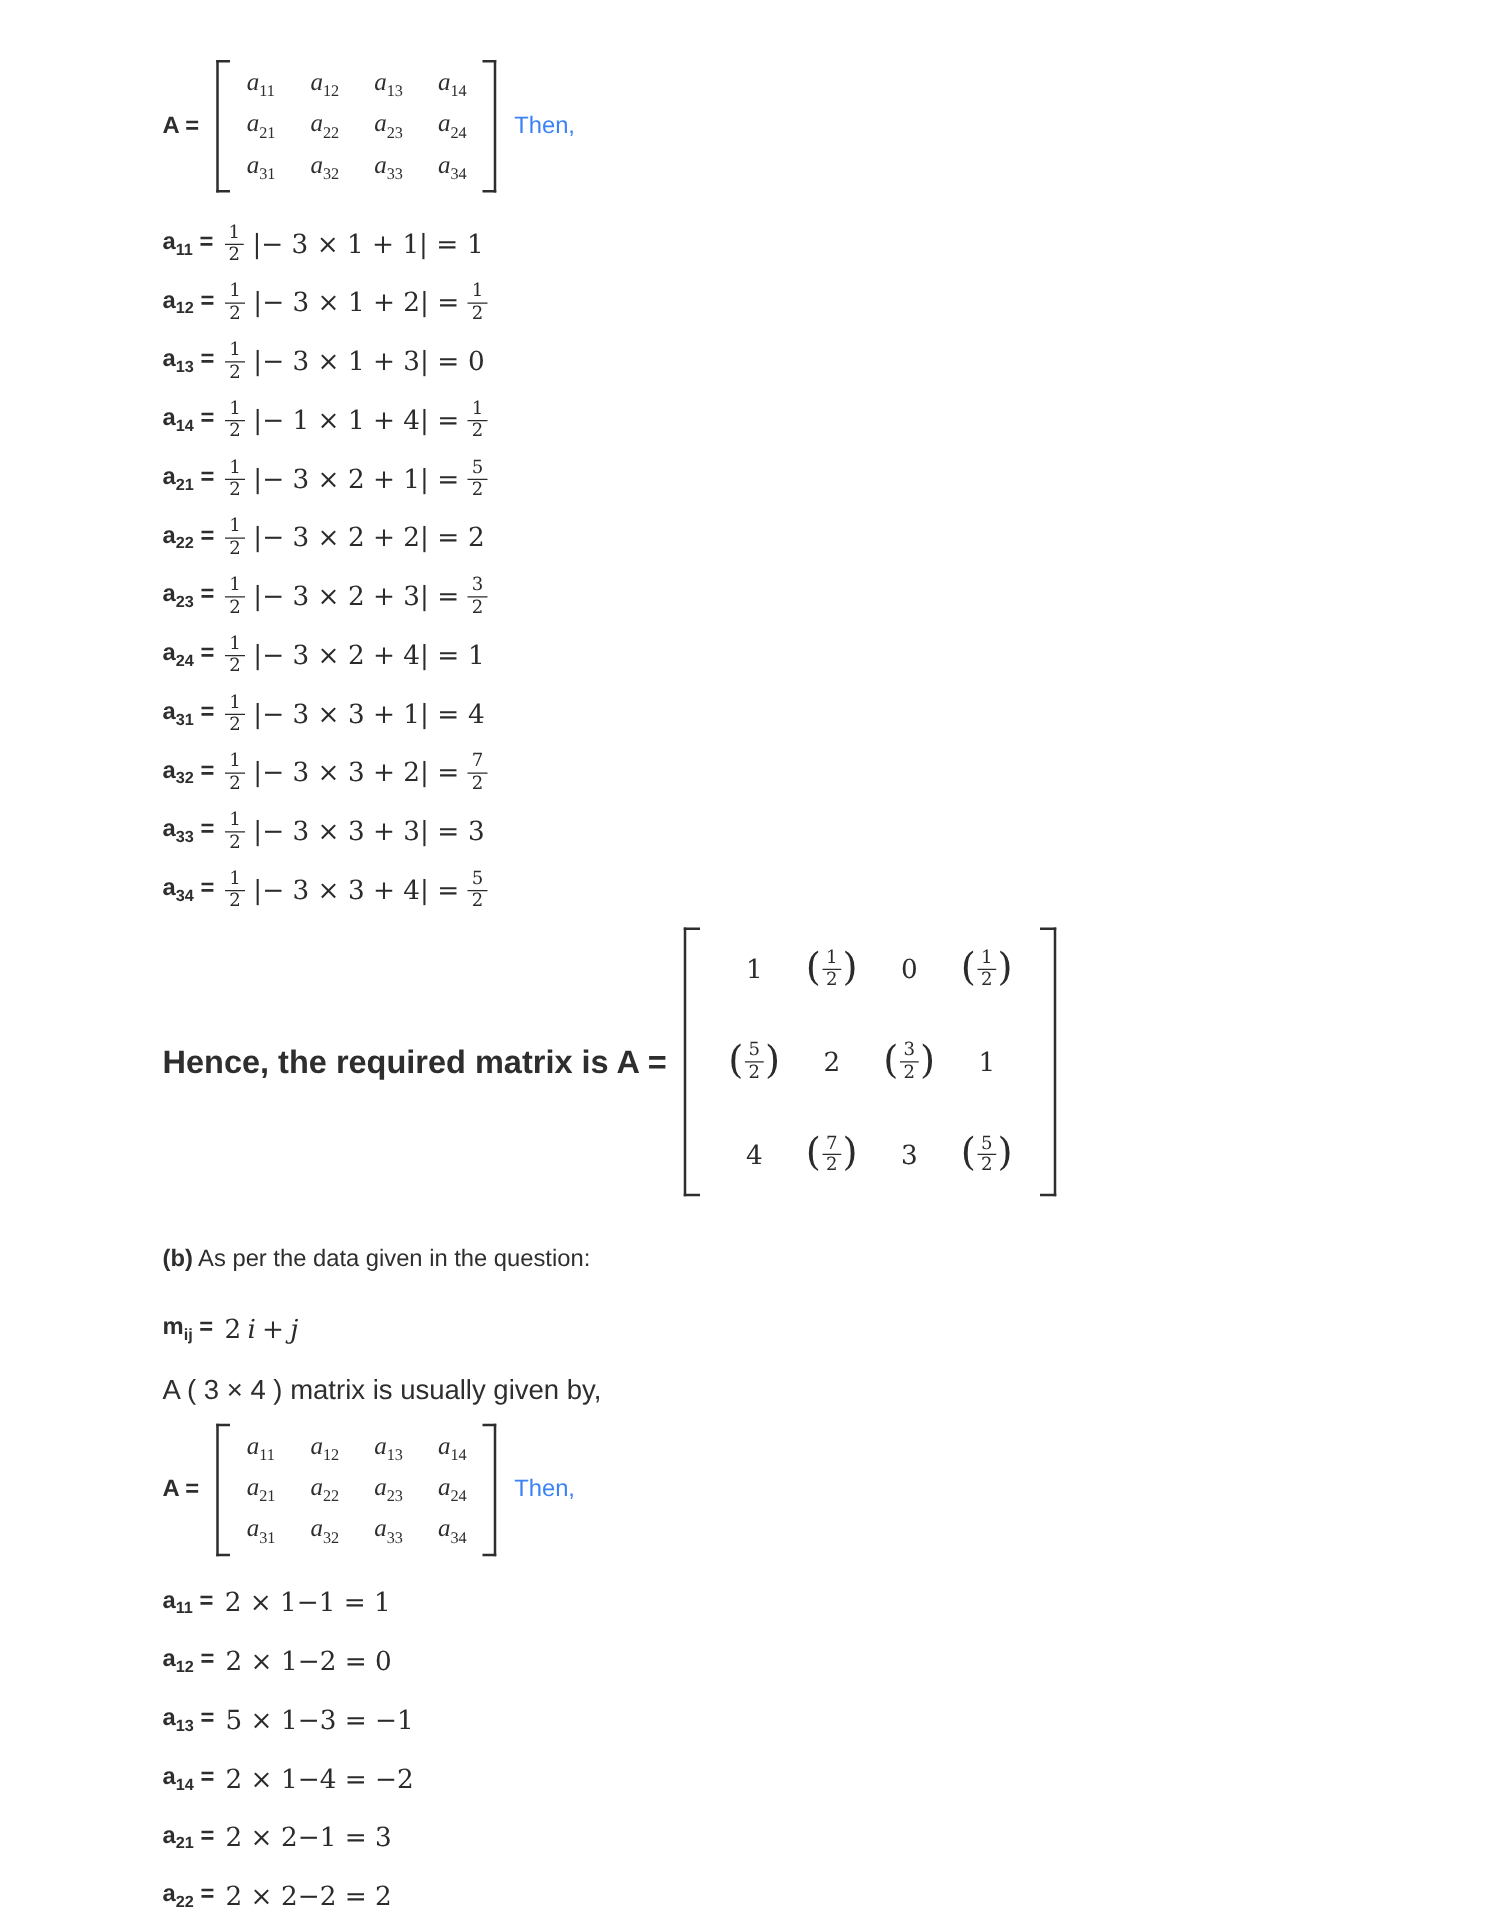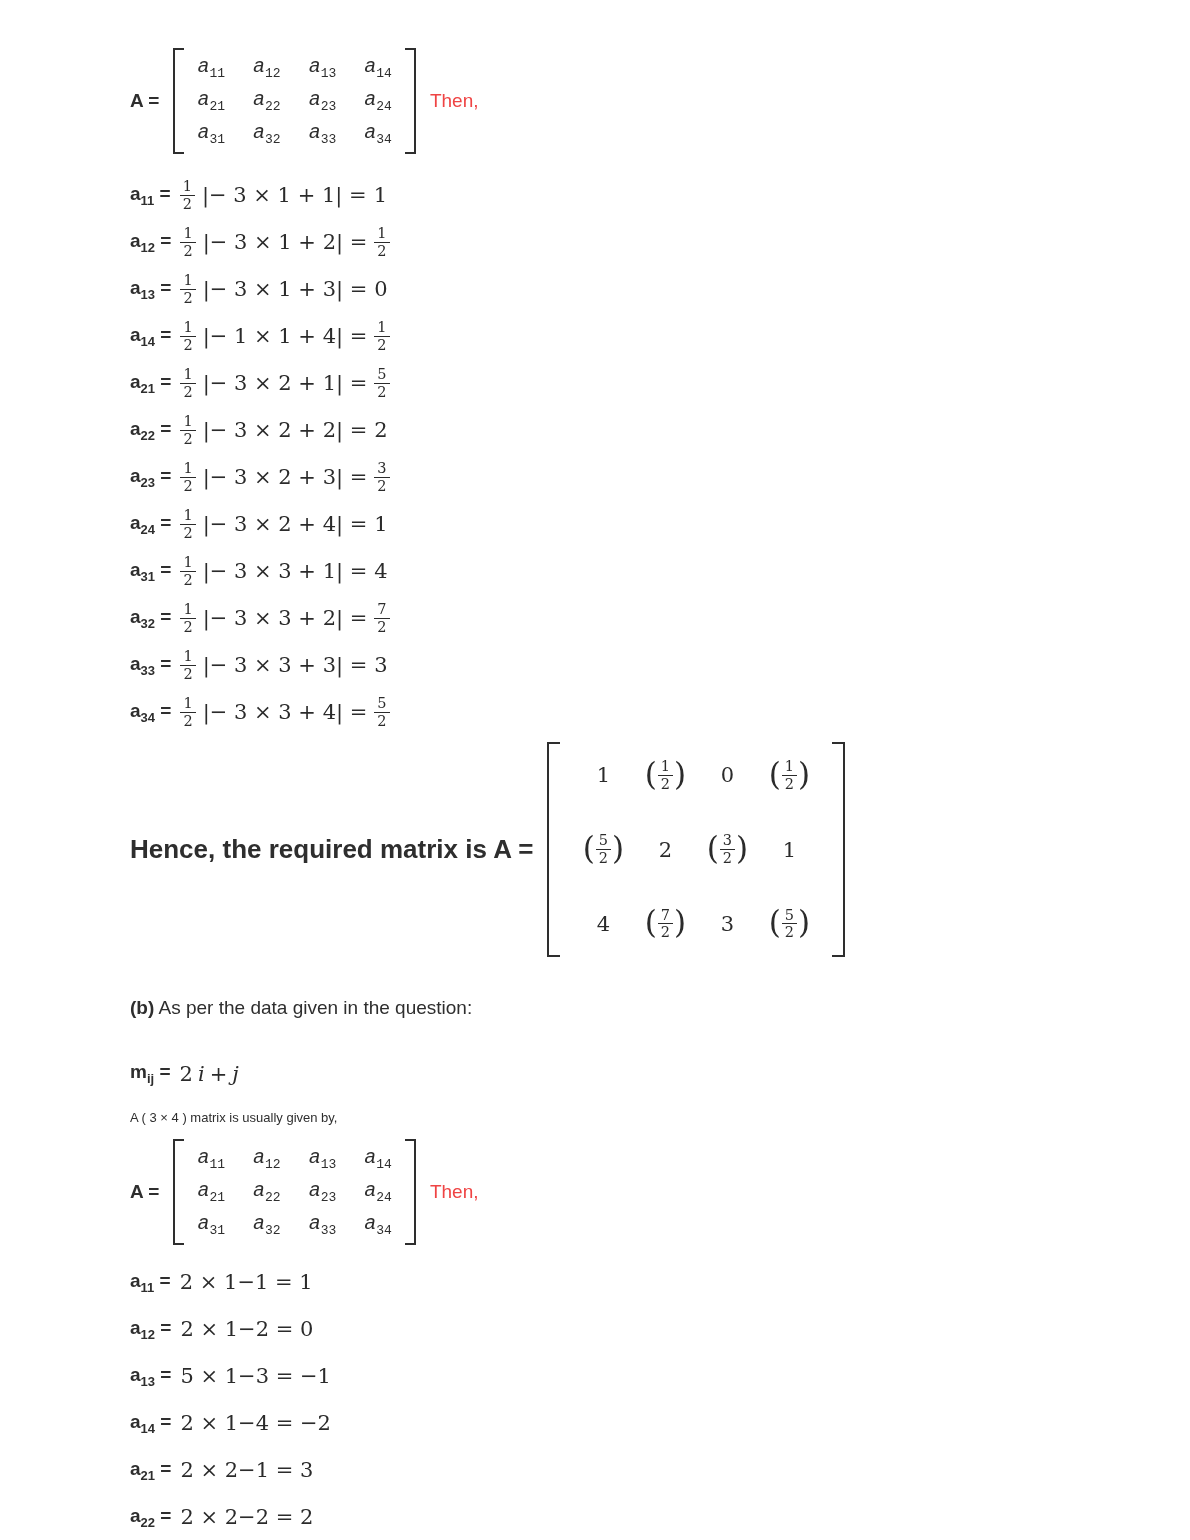--- a/index.html
+++ b/index.html
@@ -11,24 +11,24 @@
 
   
   .matrix-def{display:flex;align-items:center;gap:14px;margin-bottom:26px;height:102px;}
   .mlbl{font-weight:bold;font-size:19px;white-space:nowrap;}
   .matrix{display:flex;align-items:stretch;}
   .br-l{width:9px;border:2px solid #2e2e2e;border-right:none;}
   .br-r{width:9px;border:2px solid #2e2e2e;border-left:none;}
   .mgrid{
     display:grid;grid-template-columns:repeat(4,auto);
     column-gap:28px;row-gap:7px;padding:7px 13px;
-    font-family:Liberation Mono, monospace;font-size:20px;font-style:italic;
+    font-family:Liberation Serif, serif;font-size:20px;font-style:italic;
   }
   .mgrid sub{font-size:13px;font-style:normal;}
-  .then{font-size:19px;color:#ef4444;}
+  .then{font-size:19px;color:#3b82f6;}
 
   
   .eq{display:flex;align-items:center;gap:9px;height:34px;margin-bottom:13px;}
   .eql{font-weight:bold;font-size:19px;white-space:nowrap;}
   .eql sub{font-size:13px;}
   .math{font-family:"DejaVu Serif",serif;font-size:21px;display:inline-flex;align-items:center;gap:7px;color:#2b2b2b;}
   .frac{display:inline-flex;flex-direction:column;align-items:center;font-size:14.5px;line-height:1.15;font-family:"DejaVu Serif",serif;color:#2b2b2b;}
   .frac .fn{border-bottom:1.4px solid #2b2b2b;padding:0 3px;}
   .frac .fd{padding:0 3px;}
 
@@ -39,24 +39,24 @@
   .bigmat .br-l,.bigmat .br-r{border-width:2.5px;width:11px;}
   .bgrid{
     display:grid;grid-template-columns:repeat(4,62px);
     row-gap:40px;padding:16px 12px;align-items:center;justify-items:center;
     font-family:"DejaVu Serif",serif;font-size:21px;color:#2b2b2b;
   }
   .pf{display:inline-flex;align-items:center;gap:1px;}
   .paren{font-size:31px;font-weight:400;font-family:"DejaVu Serif",serif;line-height:1;transform:translateY(-1px);}
 
   
-  .bhead{font-size:19px;margin-bottom:39px;}
+  .bhead{font-size:19px;margin-bottom:28px;}
   .bold{font-weight:bold;}
   .mline{display:flex;align-items:flex-end;gap:9px;margin-bottom:24px;height:28px;}
-  .note{font-size:13px;margin-bottom:16px;}
+  .note{font-size:22px;margin-bottom:16px;}
   .it{font-style:italic;}
 </style>
 </head>
 <body>
 
 <div class="page">
 
   <div class="matrix-def">
     <span class="mlbl">A =</span>
     <div class="matrix">

